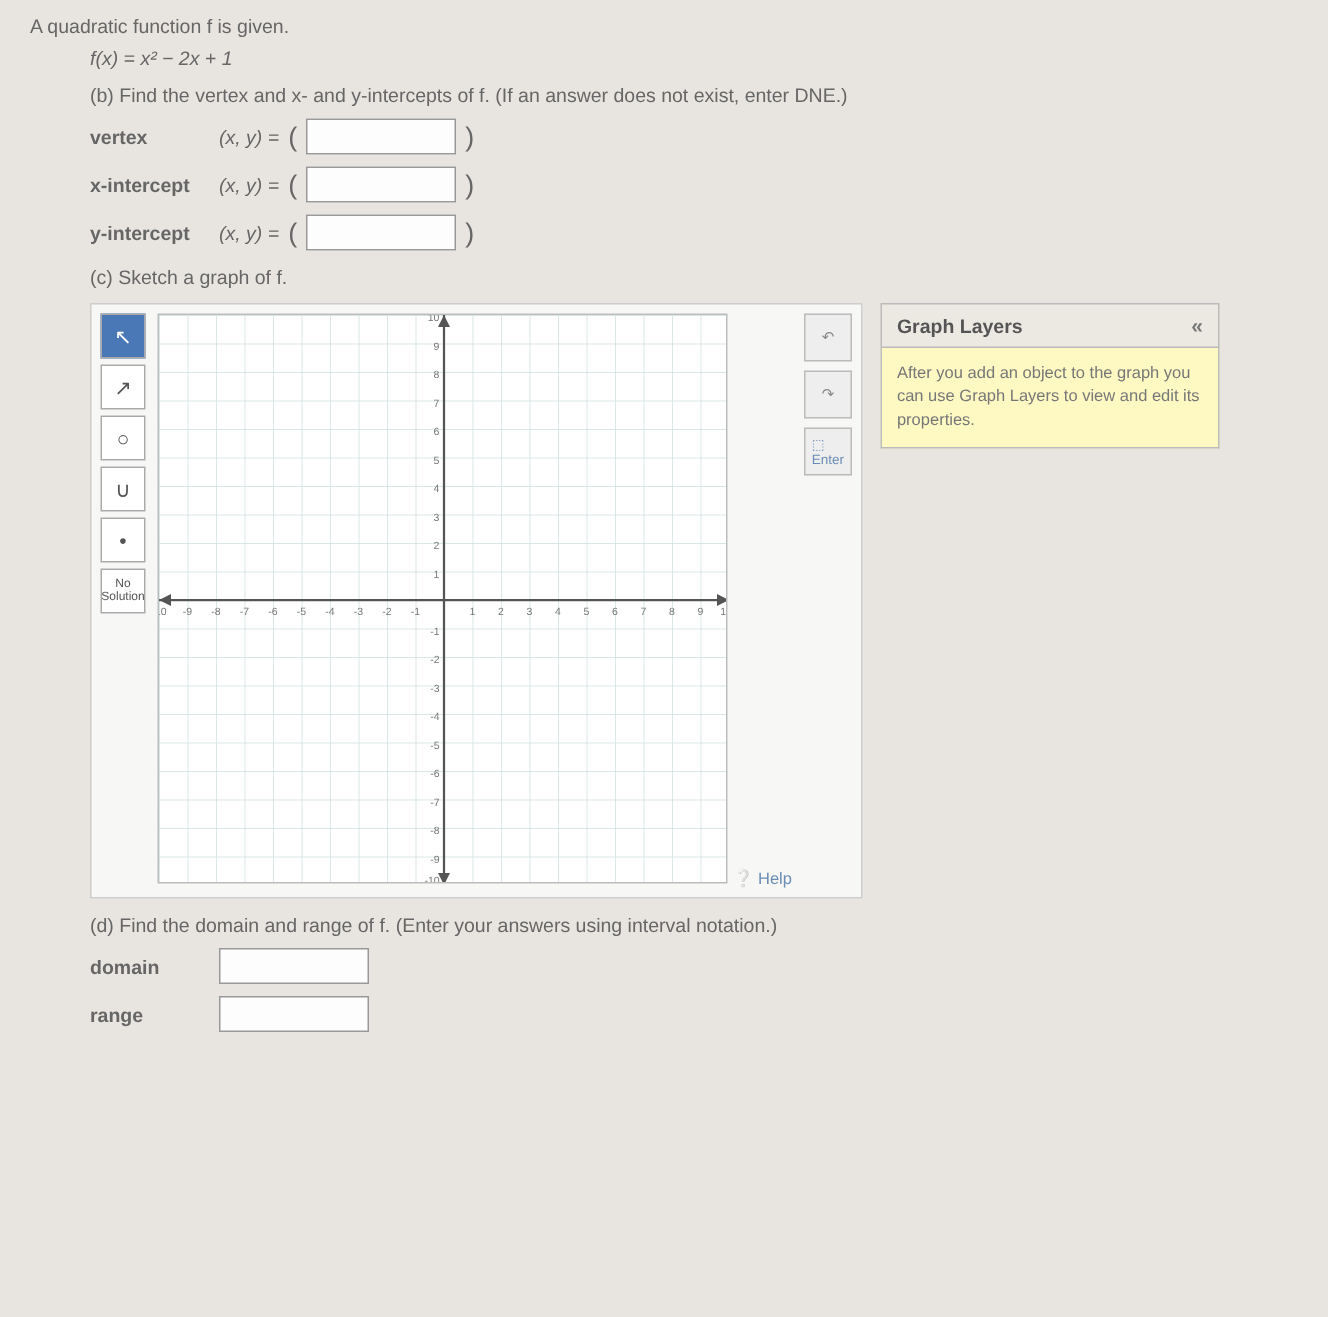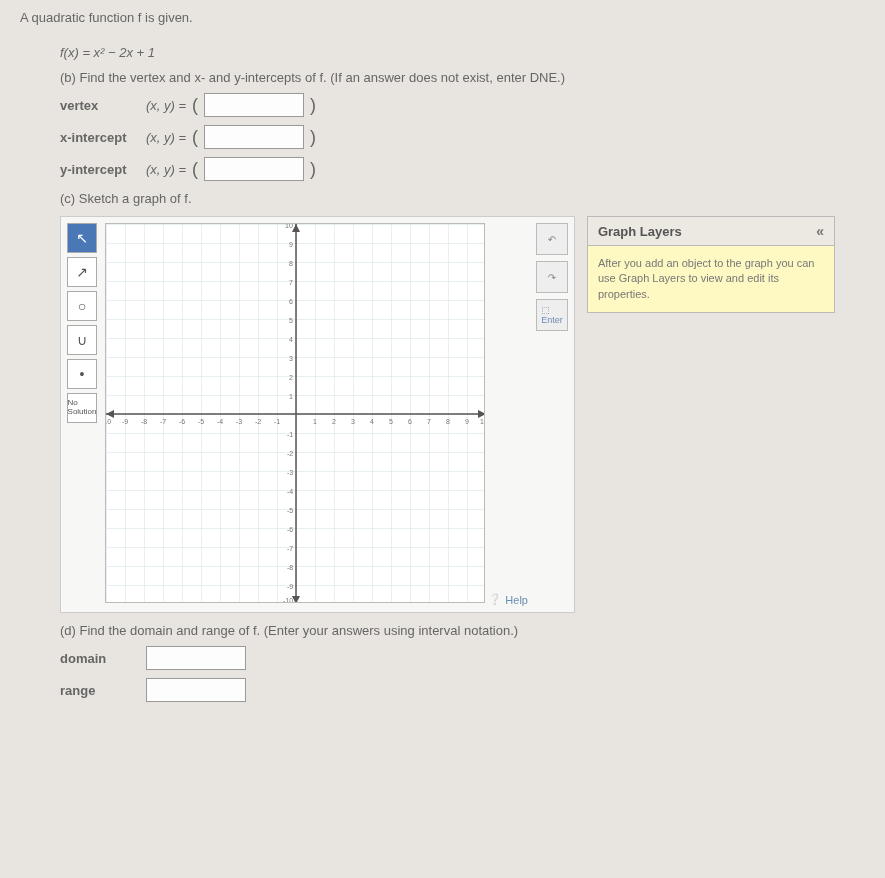--- a/index.html
+++ b/index.html
@@ -4,21 +4,21 @@
   <style>
     * { box-sizing: border-box; margin: 0; padding: 0; }
     body {
       font-family: Arial, Helvetica, sans-serif;
       background: #e8e5e0;
       color: #666;
       font-size: 13px;
       padding: 10px 20px;
       width: 885px;
     }
-    .question-intro { margin-bottom: 20px; }
+    .question-intro { margin-bottom: 6px; }
     .indent { margin-left: 40px; }
     .formula { font-style: italic; margin: 4px 0 10px 0; }
     .part { margin: 10px 0; }
     .part-label { display: inline; }
     .input-row { margin: 8px 0; display: flex; align-items: center; gap: 6px; }
     .label-col { min-width: 80px; display: inline-block; font-weight: bold; }
     input.text-field {
       border: 1px solid #999;
       background: #fdfdfd;
       height: 24px;
@@ -43,33 +43,33 @@
     }
     .tool-btn {
       width: 30px; height: 30px;
       border: 1px solid #aaa;
       background: #fff;
       display: flex; align-items: center; justify-content: center;
       font-size: 14px; cursor: pointer;
       color:#555;
     }
     .tool-btn.active { background: #4a77b5; color: #fff; }
-    .tool-btn.nosol { font-size: 8px; line-height: 1.1; }
+    .tool-btn.nosol { font-size: 8px; line-height: 1.1; text-align: center; }
     .grid-wrap { position: relative; }
     svg.grid { background: #fff; border: 1px solid #bbb; }
     .right-tools {
       display: flex; flex-direction: column; gap: 6px; margin-left: 8px;
     }
     .right-btn {
       width: 32px; height: 32px; border: 1px solid #bbb; background: #eee;
       display:flex; align-items:center; justify-content:center; font-size:10px; color:#888;
     }
     .layers-panel {
       margin-left: 12px;
-      width: 248px;
+      width: 226px;
     }
     .layers-header {
       background: #ece9e2;
       border: 1px solid #bbb;
       padding: 6px 10px;
       font-weight: bold;
       color: #555;
       display: flex; justify-content: space-between; align-items:center;
     }
     .layers-body {

